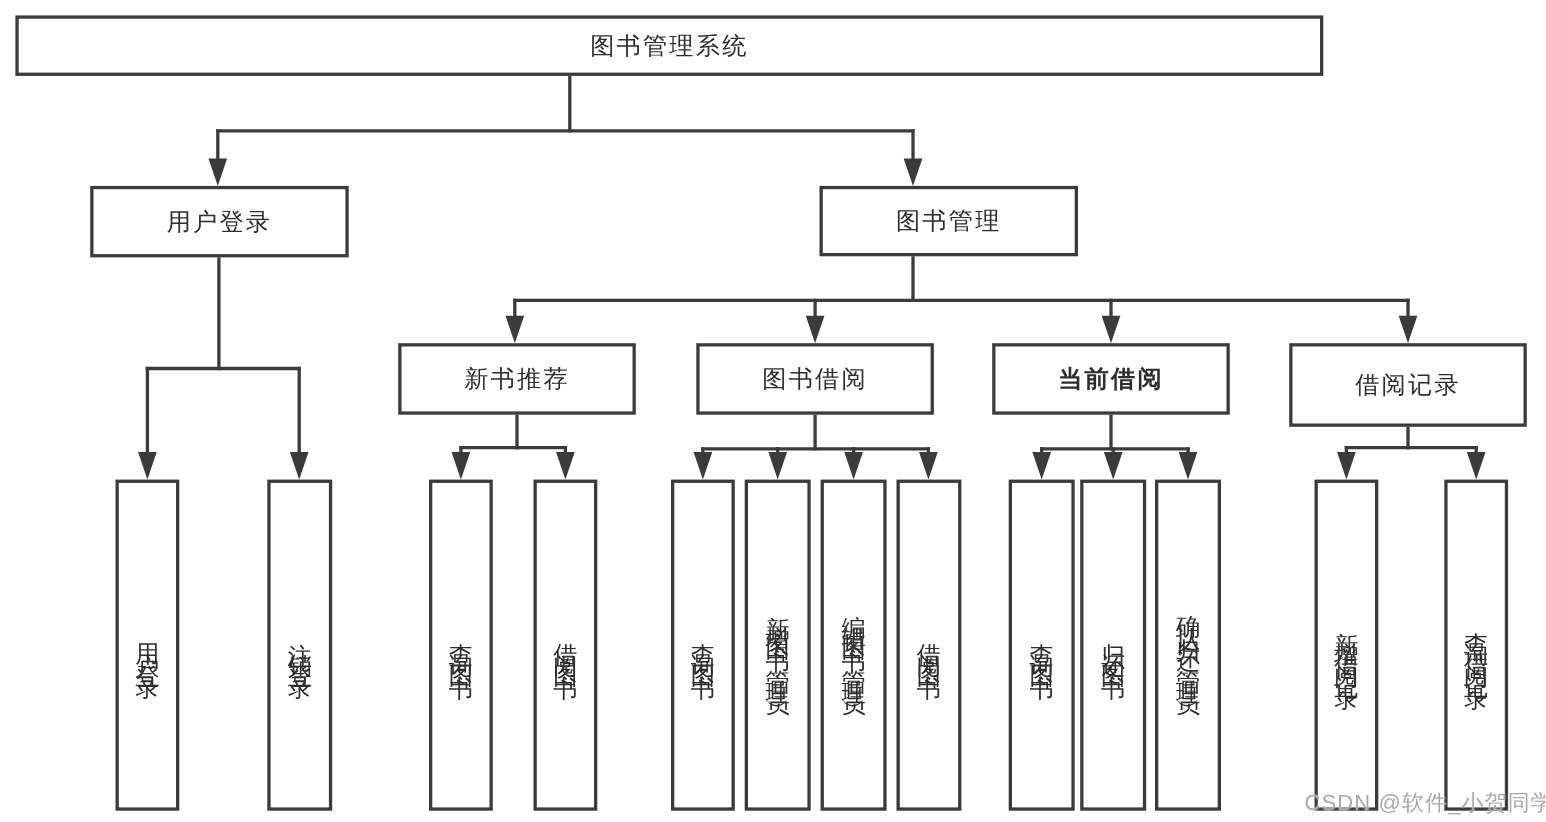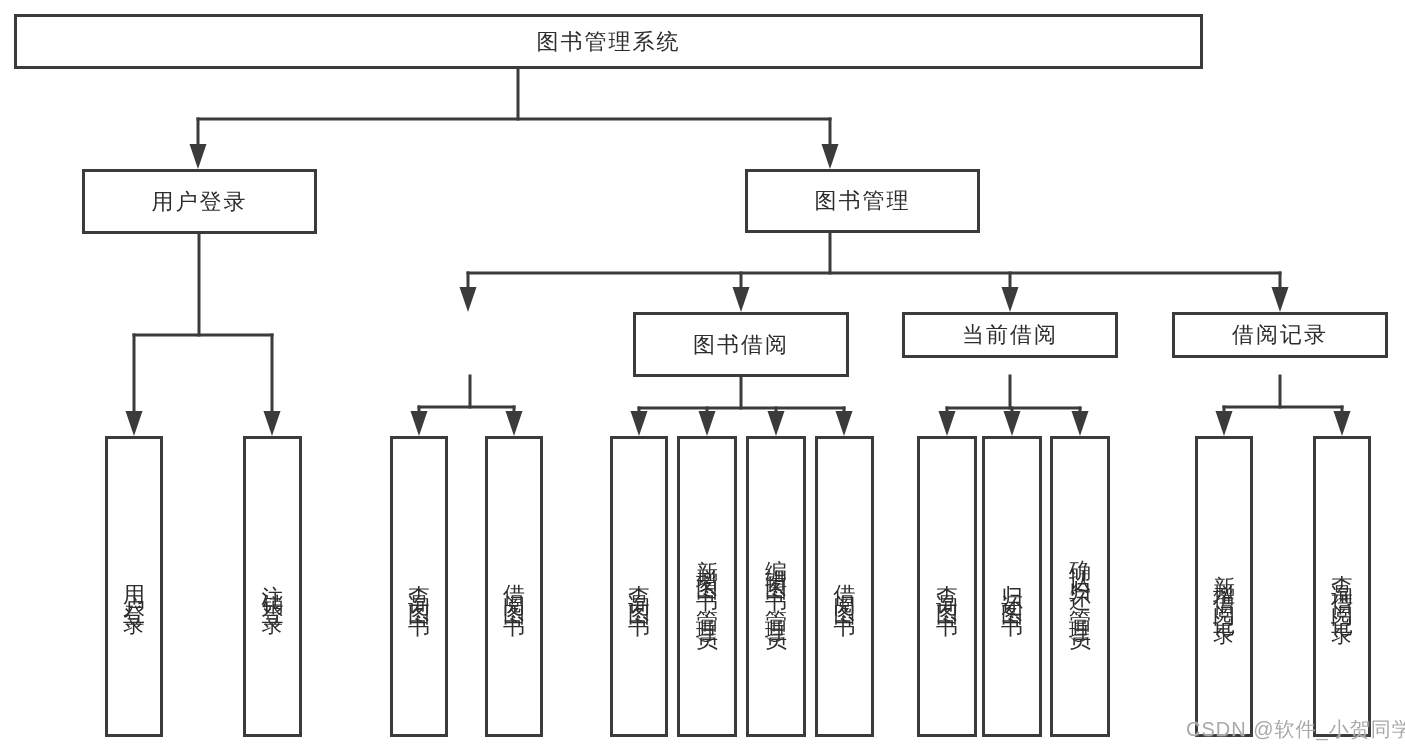--- a/index.html
+++ b/index.html
@@ -118,27 +118,30 @@
   <div class="watermark" style="color: rgb(169, 169, 169);">CSDN @软件_小贺同学</div>
 <div class="node horizontal" style="left: 14px; top: 14px; width: 1189px; height: 55px;">
       <span>图书管理系统</span>
     </div>
     <div class="node horizontal" style="left: 82px; top: 169px; width: 235px; height: 65px;">
       <span>用户登录</span>
     </div>
     <div class="node horizontal" style="left: 712px; top: 169px; width: 235px; height: 64px; margin-left: 33px;">
       <span>图书管理</span>
     </div>
+    <div class="node horizontal" style="left: 362px; top: 312px; width: 216px; height: 65px;">
+      <span>新书推荐</span>
+    </div>
     <div class="node horizontal" style="left: 633px; top: 312px; width: 216px; height: 65px; text-align: right;">
       <span>图书借阅</span>
     </div>
-    <div class="node horizontal" style="left: 902px; top: 312px; width: 216px; height: 46px;">
+    <div class="node horizontal" style="left: 902px; top: 312px; width: 216px; height: 65px; font-weight: bold;">
       <span>当前借阅</span>
     </div>
-    <div class="node horizontal" style="left: 1172px; top: 312px; width: 216px; height: 46px;">
+    <div class="node horizontal" style="left: 1172px; top: 312px; width: 216px; height: 76px;">
       <span>借阅记录</span>
     </div>
     <div class="node vertical" style="left: 105px; top: 436px; width: 58px; height: 301px;">
       <span>用户登录</span>
     </div>
     <div class="node vertical" style="left: 243px; top: 436px; width: 59px; height: 301px;">
       <span>注销登录</span>
     </div>
     <div class="node vertical" style="left: 390px; top: 436px; width: 58px; height: 301px;">
       <span>查询图书</span>

